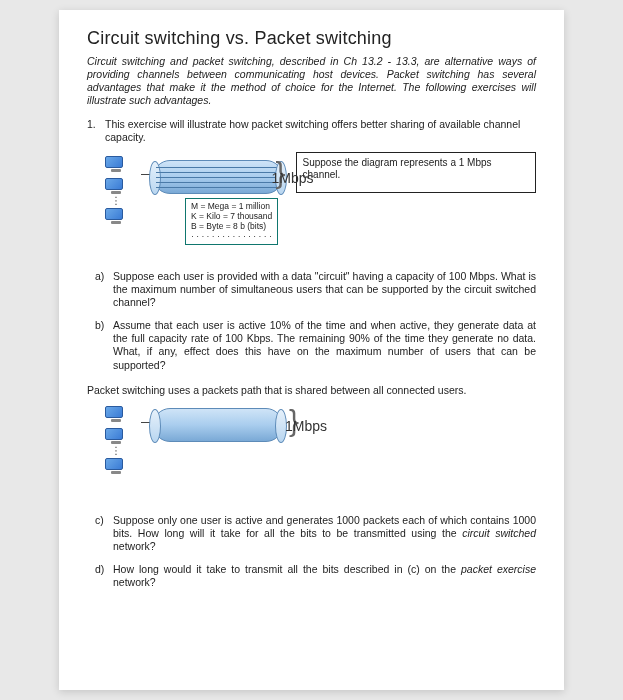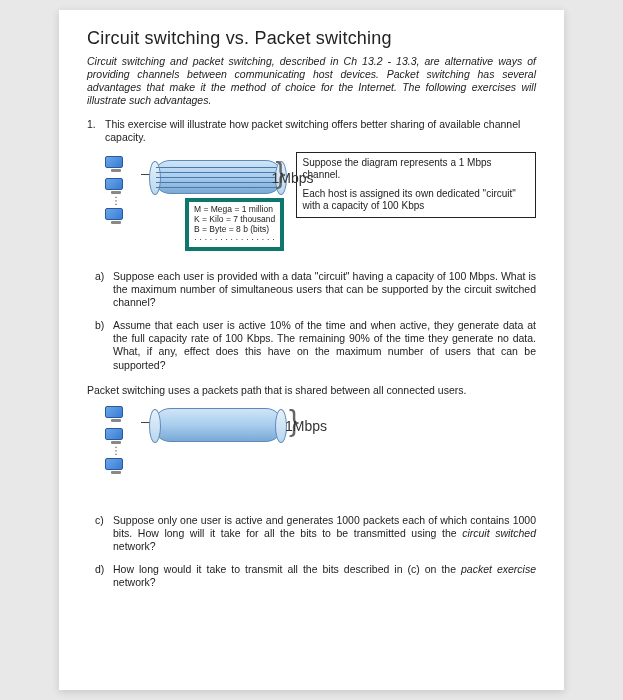--- a/index.html
+++ b/index.html
@@ -89,21 +89,21 @@
   }
   .brace {
     position:absolute; right:4px; top:6px; font-size:30px; color:#666; line-height:1;
   }
   .mbps {
     position:absolute; right:-24px; top:18px; font-size:14px; color:#333;
   }
   .legend-box {
     position:absolute;
     left:52px; top:46px;
-    border:4px solid #0f766e;
+    border:1px solid #0f766e;
     padding:2px 5px;
     font-size:8.5px;
     line-height:1.2;
     background:#fff;
   }
   .side-box {
     border:1px solid #222;
     padding:4px 6px;
     font-size:10px;
     line-height:1.25;
@@ -175,21 +175,20 @@
       <div class="mbps">1Mbps</div>
       <div class="legend-box">
         <div>M = Mega = 1 million</div>
         <div>K = Kilo = 7 thousand</div>
         <div>B = Byte = 8 b (bits)</div>
         <div>· · · ·  ·  · · ·  · · · · · · · ·</div>
       </div>
     </div>
     <div class="side-box">
       <div style="margin-bottom:6px">Suppose the diagram represents a 1 Mbps channel.</div>
-      <div>Each host is assigned its own dedicated "circuit" with a capacity of 100 Kbps</div>
     </div>
   </div>
 
   <div style="height:24px"></div>
 
   <div class="qline">
     <div class="ql">a)</div>
     <div class="qt">Suppose each user is provided with a data "circuit" having a capacity of 100 Mbps. What is the maximum number of simultaneous users that can be supported by the circuit switched channel?</div>
   </div>
 

